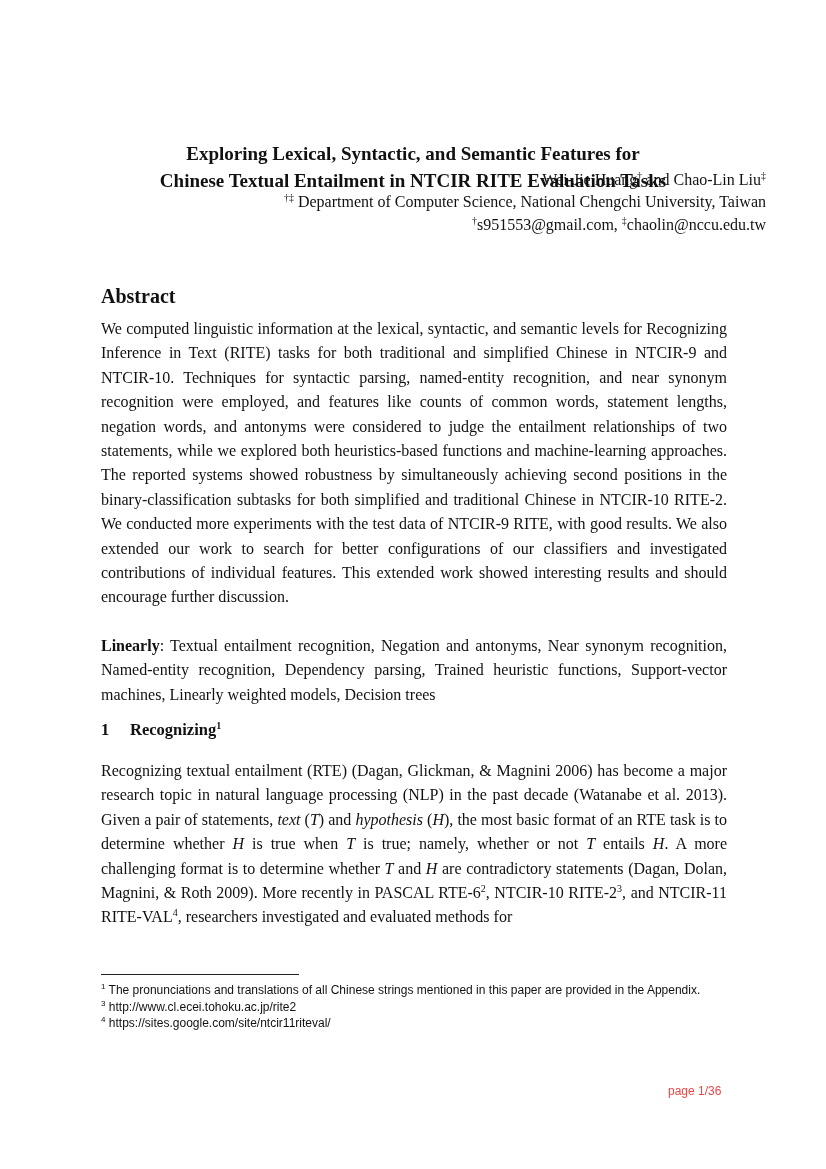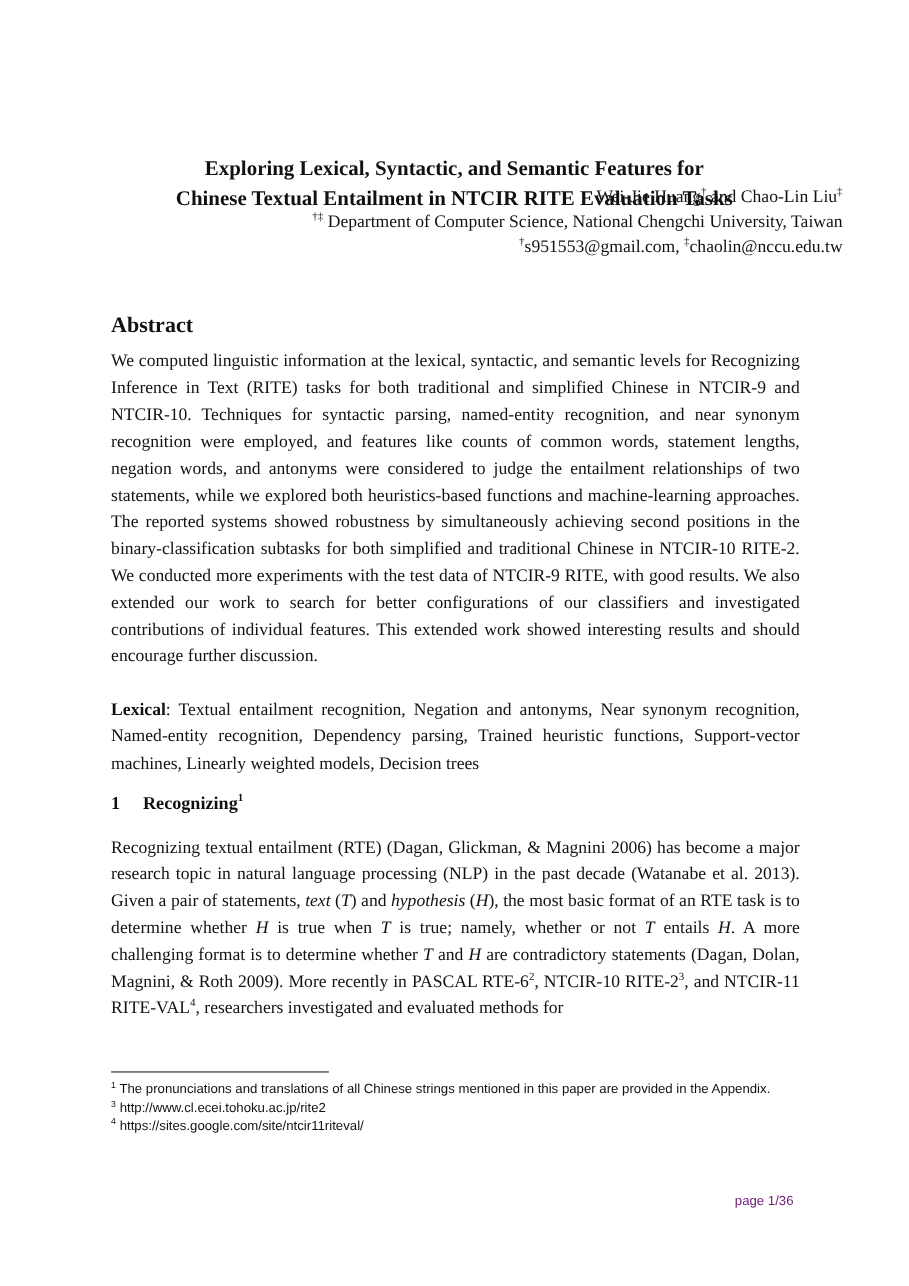--- a/index.html
+++ b/index.html
@@ -24,40 +24,40 @@
   .section sup { font-size: 10px; line-height: 0; }
   .intro { top: 759px; }
   .intro i { font-style: italic; }
   .intro sup { font-size: 10px; line-height: 0; }
 
   .fn-rule { position: absolute; left: 101px; top: 974px; width: 198px; height: 0; border-top: 1.3px solid #222; }
   .footnotes { position: absolute; left: 101px; width: 626px; top: 982px; font-family: "Liberation Sans", sans-serif;
                font-size: 12px; line-height: 16.5px; color: #111; }
   .footnotes sup { font-size: 8px; line-height: 0; }
   .fn { margin: 0; }
-  .page-num { position: absolute; left: 668px; top: 1084px; font-family: "Liberation Sans", sans-serif; font-size: 12px; color: #701a75; }
+  .page-num { position: absolute; left: 668px; top: 1084px; font-family: "Liberation Sans", sans-serif; font-size: 12px; color: #ef4444; }
 </style>
 </head>
 <body>
 
 <div class="title">
   <div>Exploring Lexical, Syntactic, and Semantic Features for</div>
   <div>Chinese Textual Entailment in NTCIR RITE Evaluation Tasks</div>
 </div>
 
 <div class="authors">
   <div><span>Wei-Jie Huang</span><sup>†</sup><span> and </span><span>Chao-Lin Liu</span><sup>‡</sup></div>
   <div><sup>†‡</sup><span> Department of Computer Science, National Chengchi University, Taiwan</span></div>
   <div><sup>†</sup><span>s951553@gmail.com, </span><sup>‡</sup><span>chaolin@nccu.edu.tw</span></div>
 </div>
 
 <div class="abstract-heading">Abstract</div>
 <div class="para abstract">We computed linguistic information at the lexical, syntactic, and semantic levels for Recog­nizing Inference in Text (RITE) tasks for both traditional and simplified Chinese in NTCIR-9 and NTCIR-10. Techniques for syntactic parsing, named-entity recognition, and near syn­onym recognition were employed, and features like counts of common words, statement lengths, negation words, and antonyms were considered to judge the entailment relationships of two statements, while we explored both heuristics-based functions and machine-learning approaches. The reported systems showed robustness by simultaneously achieving second positions in the binary-classification subtasks for both simplified and traditional Chinese in NTCIR-10 RITE-2. We conducted more experiments with the test data of NTCIR-9 RITE, with good results. We also extended our work to search for better configurations of our clas­sifiers and investigated contributions of individual features. This extended work showed in­teresting results and should encourage further discussion.</div>
 
-<div class="para keywords"><b>Lexical</b><span>: Textual entailment recognition, Negation and antonyms, Near synonym recogni­tion, Named-entity recognition, Dependency parsing, Trained heuristic functions, Sup­port-vector machines, Linearly weighted models, Decision trees</span></div>
+<div class="para keywords"><b>Linearly</b><span>: Textual entailment recognition, Negation and antonyms, Near synonym recogni­tion, Named-entity recognition, Dependency parsing, Trained heuristic functions, Sup­port-vector machines, Linearly weighted models, Decision trees</span></div>
 
 <div class="section"><span class="num">1</span><span>Recognizing</span><sup>1</sup></div>
 
 <div class="para intro"><span>Recognizing textual entailment (RTE) (Dagan, Glickman, &amp; Magnini 2006) has become a major research topic in natural language processing (NLP) in the past decade (Watanabe et al. 2013). Given a pair of statements, </span><i>text</i><span> (</span><i>T</i><span>) and </span><i>hypothesis</i><span> (</span><i>H</i><span>), the most basic format of an RTE task is to determine whether </span><i>H</i><span> is true when </span><i>T</i><span> is true; namely, whether or not </span><i>T</i><span> entails </span><i>H</i><span>. A more challenging format is to determine whether </span><i>T</i><span> and </span><i>H</i><span> are contradictory statements (Dagan, Dolan, Magnini, &amp; Roth 2009). More recently in PASCAL RTE-6</span><sup>2</sup><span>, NTCIR-10 RITE-2</span><sup>3</sup><span>, and NTCIR-11 RITE-VAL</span><sup>4</sup><span>, researchers investigated and evaluated methods for</span></div>
 
 <div class="fn-rule"></div>
 
 <div class="footnotes">
   <p class="fn"><sup>1</sup><span>  The pronunciations and translations of all Chinese strings mentioned in this paper are provided in the Ap­pendix.</span></p>
   <p class="fn"><sup>3</sup><span>  http://www.cl.ecei.tohoku.ac.jp/rite2</span></p>

